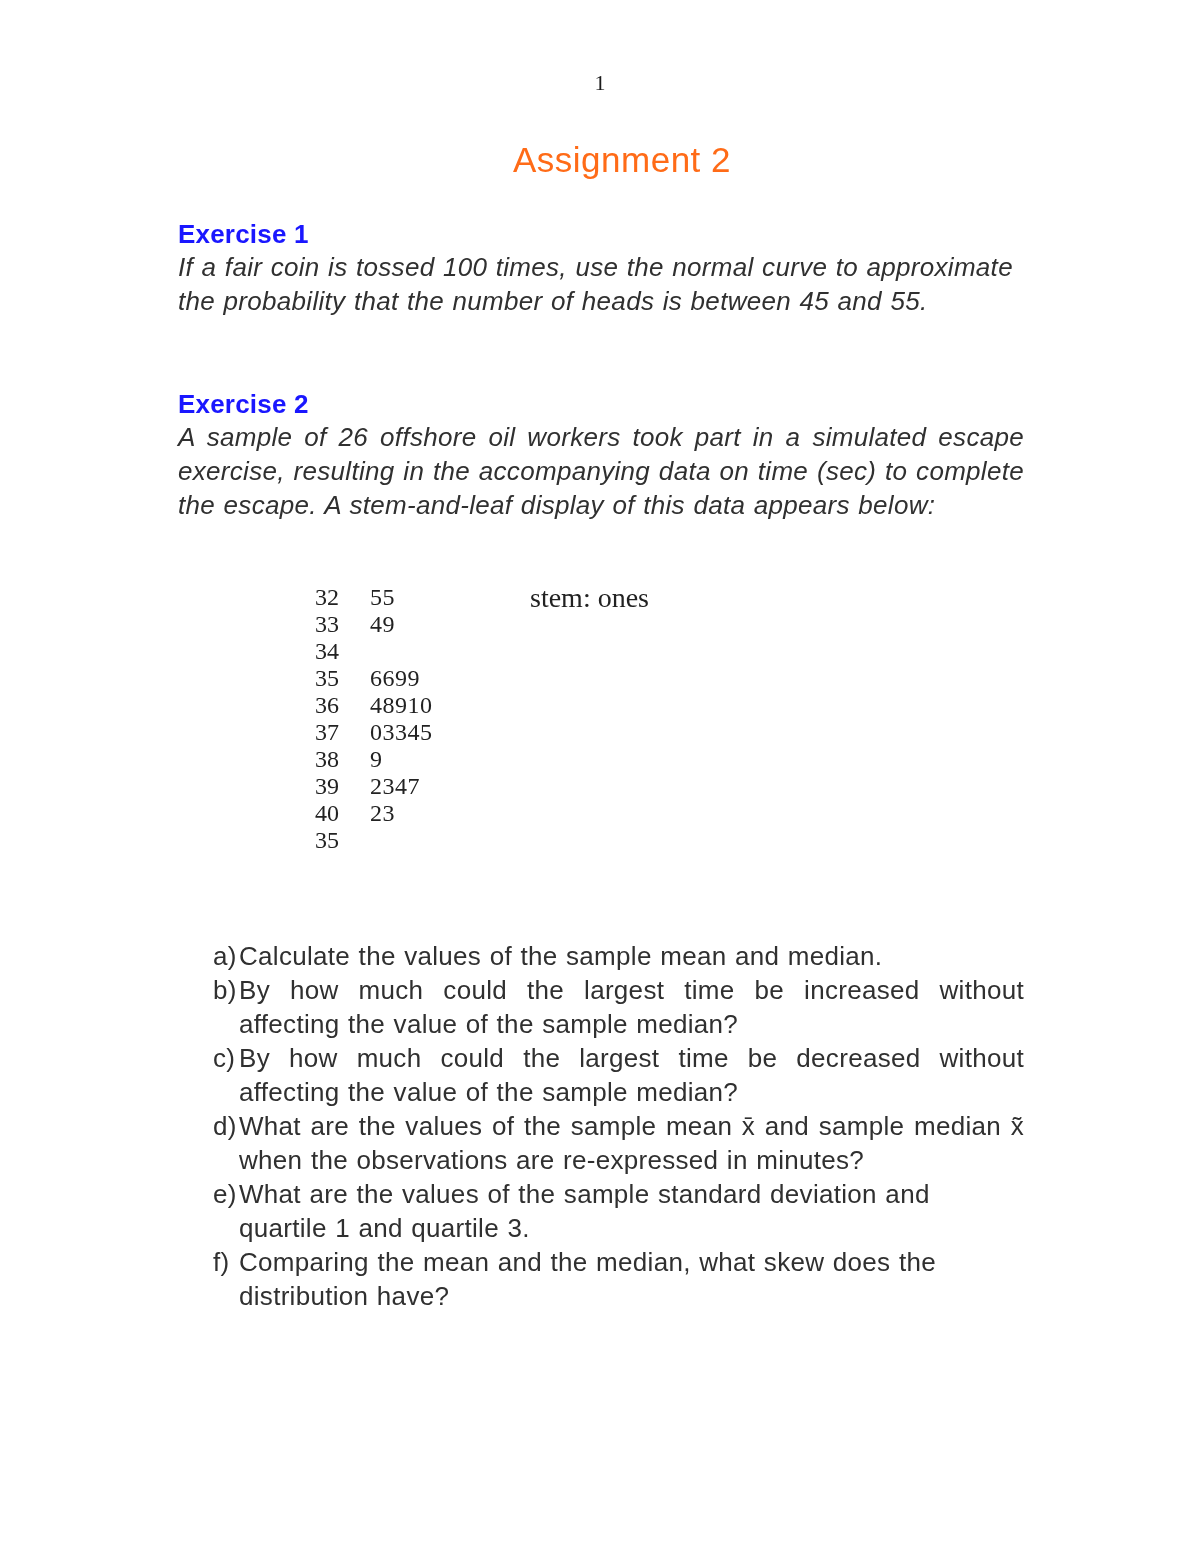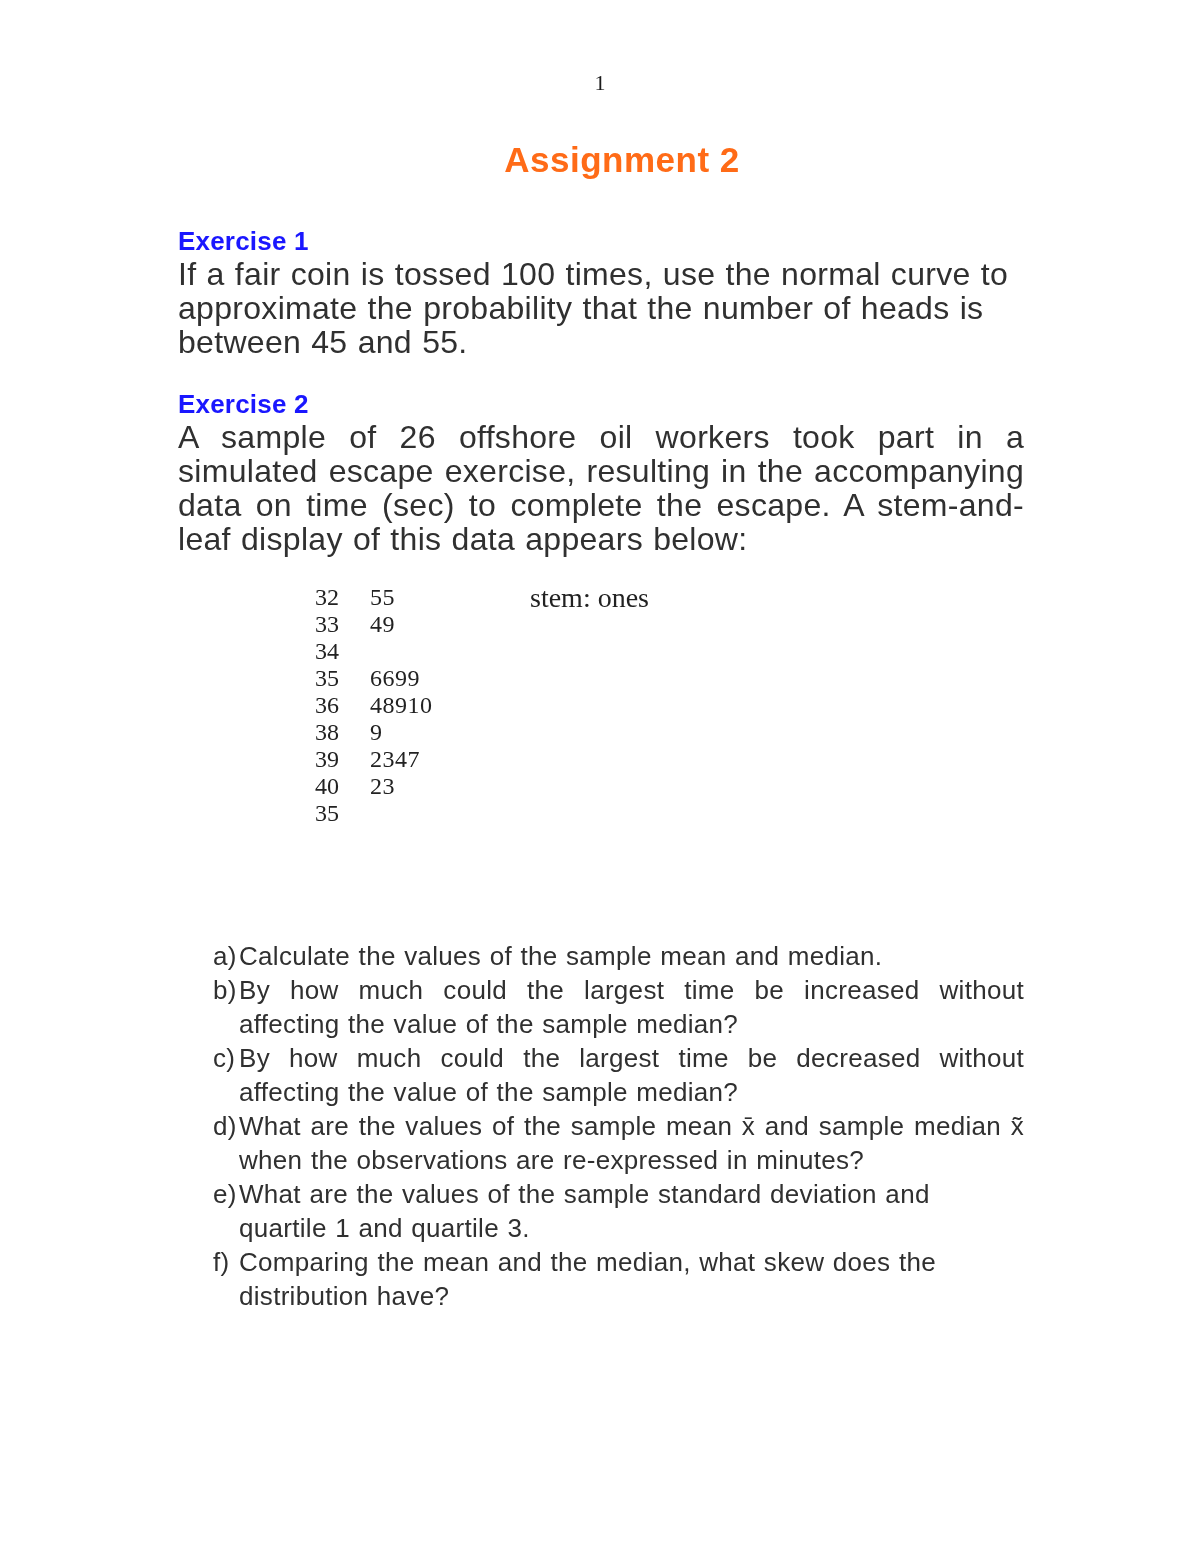--- a/index.html
+++ b/index.html
@@ -21,43 +21,44 @@
     font-family: "Liberation Serif", serif;
     font-size: 22px;
     color: #1c1c1c;
   }
   .doc-title {
     position: absolute;
     top: 140px; left: 0;
     width: 100%;
     text-align: center;
     font-size: 35px;
-    font-weight: bold;
+    font-weight: normal;
     letter-spacing: 0.5px;
     padding-left: 44px;
   }
   .exercise {
     position: absolute;
     left: 178px;
     width: 846px;
   }
   .ex1 { top: 218px; }
   .ex2 { top: 388px; }
   .exercise h2 {
     font-size: 26px;
     font-weight: bold;
     line-height: 32px;
     letter-spacing: 0.2px;
   }
   .exercise p {
-    font-size: 32px;
+    font-size: 26px;
     line-height: 34px;
     letter-spacing: 0.3px;
     word-spacing: 1px;
     color: #303030;
+    font-style: italic;
   }
   .justified {
     text-align: justify;
     text-align-last: left;
   }
   .stemleaf {
     position: absolute;
     left: 315px;
     top: 584px;
     width: 560px;
@@ -100,36 +101,37 @@
 </head>
 <body>
 
 <div class="page">
 
   <div class="page-number">1</div>
 
   <h1 class="doc-title" style="color:#ff6b17;">Assignment 2</h1>
 
   <section class="exercise ex1">
-    <h2 style="color:#1a17ff;margin-top:7px;">Exercise 1</h2>
+    <h2 style="color:#1a17ff;">Exercise 1</h2>
     <p>If a fair coin is tossed 100 times, use the normal curve to approximate the probability that the number of heads is between 45 and 55.</p>
   </section>
 
   <section class="exercise ex2">
     <h2 style="color:#1a17ff;">Exercise 2</h2>
     <p class="justified">A sample of 26 offshore oil workers took part in a simulated escape exercise, resulting in the accompanying data on time (sec) to complete the escape.  A stem-and-leaf display of this data appears below:</p>
   </section>
 
   <div class="stemleaf">
     <div class="sl-note">stem: ones</div>
     <div class="sl-row"><span class="sl-stem">32</span><span class="sl-leaves">55</span></div>
     <div class="sl-row"><span class="sl-stem">33</span><span class="sl-leaves">49</span></div>
     <div class="sl-row"><span class="sl-stem">34</span><span class="sl-leaves"></span></div>
     <div class="sl-row"><span class="sl-stem">35</span><span class="sl-leaves">6699</span></div>
     <div class="sl-row"><span class="sl-stem">36</span><span class="sl-leaves">48910</span></div>
+    <div class="sl-row"><span class="sl-stem">37</span><span class="sl-leaves">03345</span></div>
     <div class="sl-row"><span class="sl-stem">38</span><span class="sl-leaves">9</span></div>
     <div class="sl-row"><span class="sl-stem">39</span><span class="sl-leaves">2347</span></div>
     <div class="sl-row"><span class="sl-stem">40</span><span class="sl-leaves">23</span></div>
     <div class="sl-row"><span class="sl-stem">35</span><span class="sl-leaves"></span></div>
   </div>
 
   <ol class="questions">
     <li><span class="q-label">a)</span><span>Calculate the values of the sample mean and median.</span></li>
     <li class="justified"><span class="q-label">b)</span><span>By how much could the largest time be increased without affecting the value of the sample median?</span></li>
     <li class="justified"><span class="q-label">c)</span><span>By how much could the largest time be decreased without affecting the value of the sample median?</span></li>

